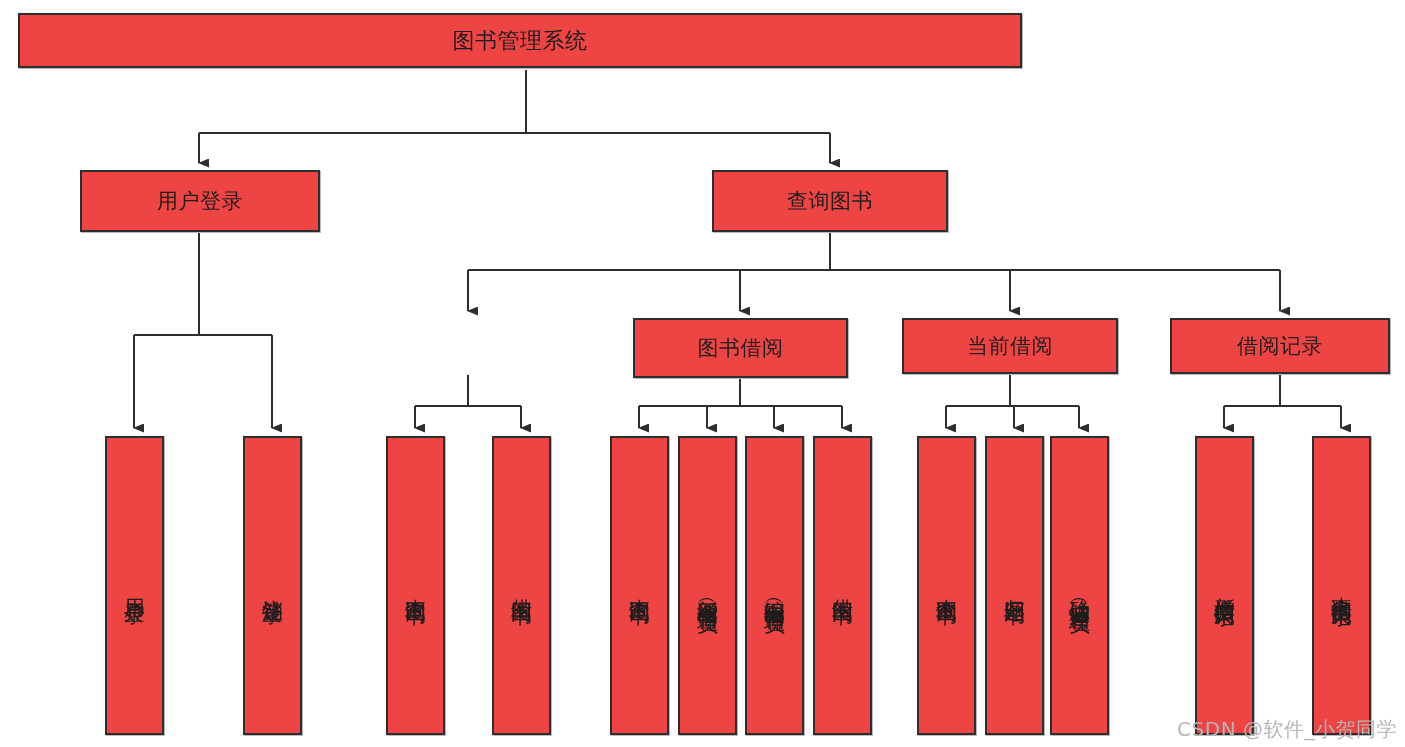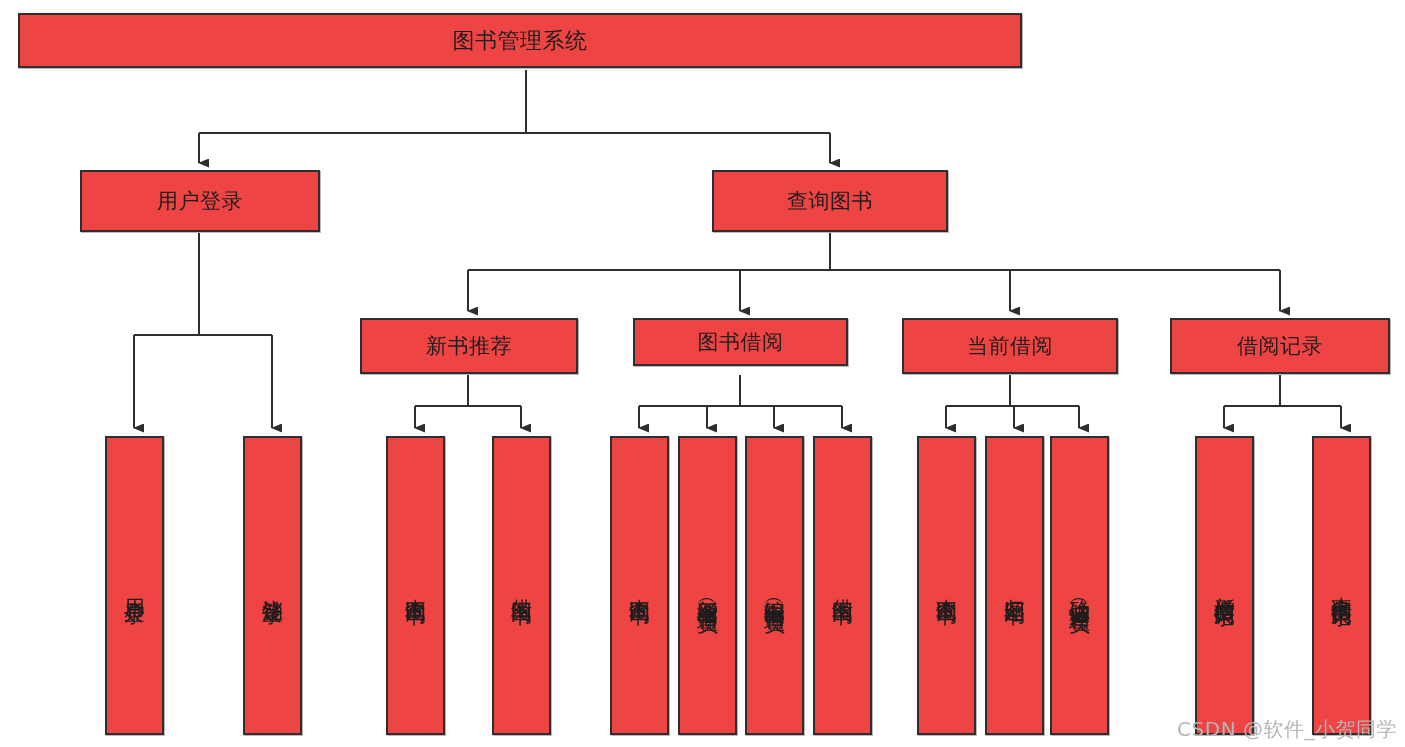--- a/index.html
+++ b/index.html
@@ -146,24 +146,21 @@
     <span class="node-label">图书管理系统</span>
   </div>
 
   <div class="node-box node-h" style="left:80px; top:170px; width:240px; height:62px;">
     <span class="node-label">用户登录</span>
   </div>
   <div class="node-box node-h" style="left:712px; top:170px; width:236px; height:62px;">
     <span class="node-label">查询图书</span>
   </div>
 
-  <div class="node-box node-h" style="left:360px; top:318px; width:218px; height:56px;">
-    <span class="node-label">新书推荐</span>
-  </div>
-  <div class="node-box node-h" style="left:633px; top:318px; width:215px; height:48px;">
+  <div class="node-box node-h" style="left:633px; top:318px; width:215px; height:60px;">
     <span class="node-label">图书借阅</span>
   </div>
   <div class="node-box node-h" style="left:902px; top:318px; width:216px; height:56px;">
     <span class="node-label">当前借阅</span>
   </div>
   <div class="node-box node-h" style="left:1170px; top:318px; width:220px; height:56px;">
     <span class="node-label">借阅记录</span>
   </div>
 
   <div class="node-box node-v" style="left:105px; top:436px; width:59px; height:299px;">

